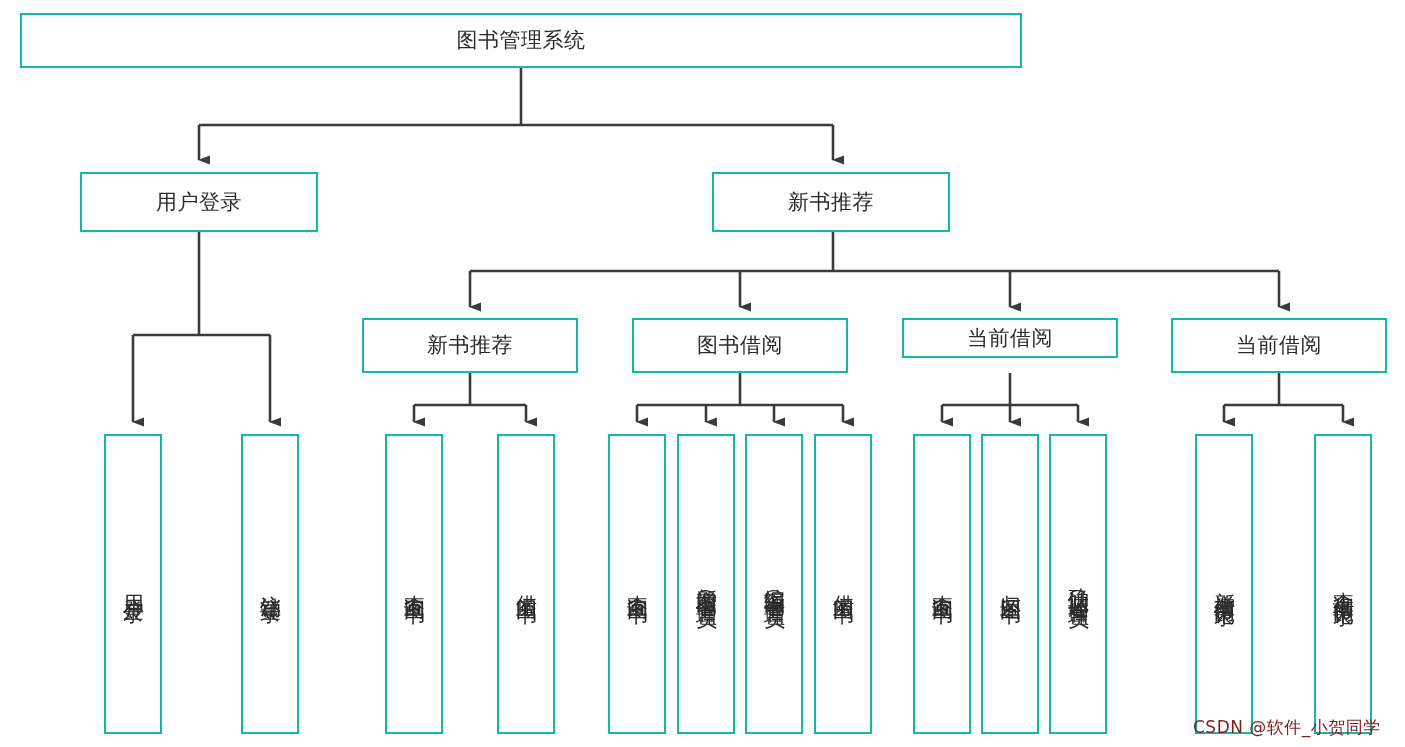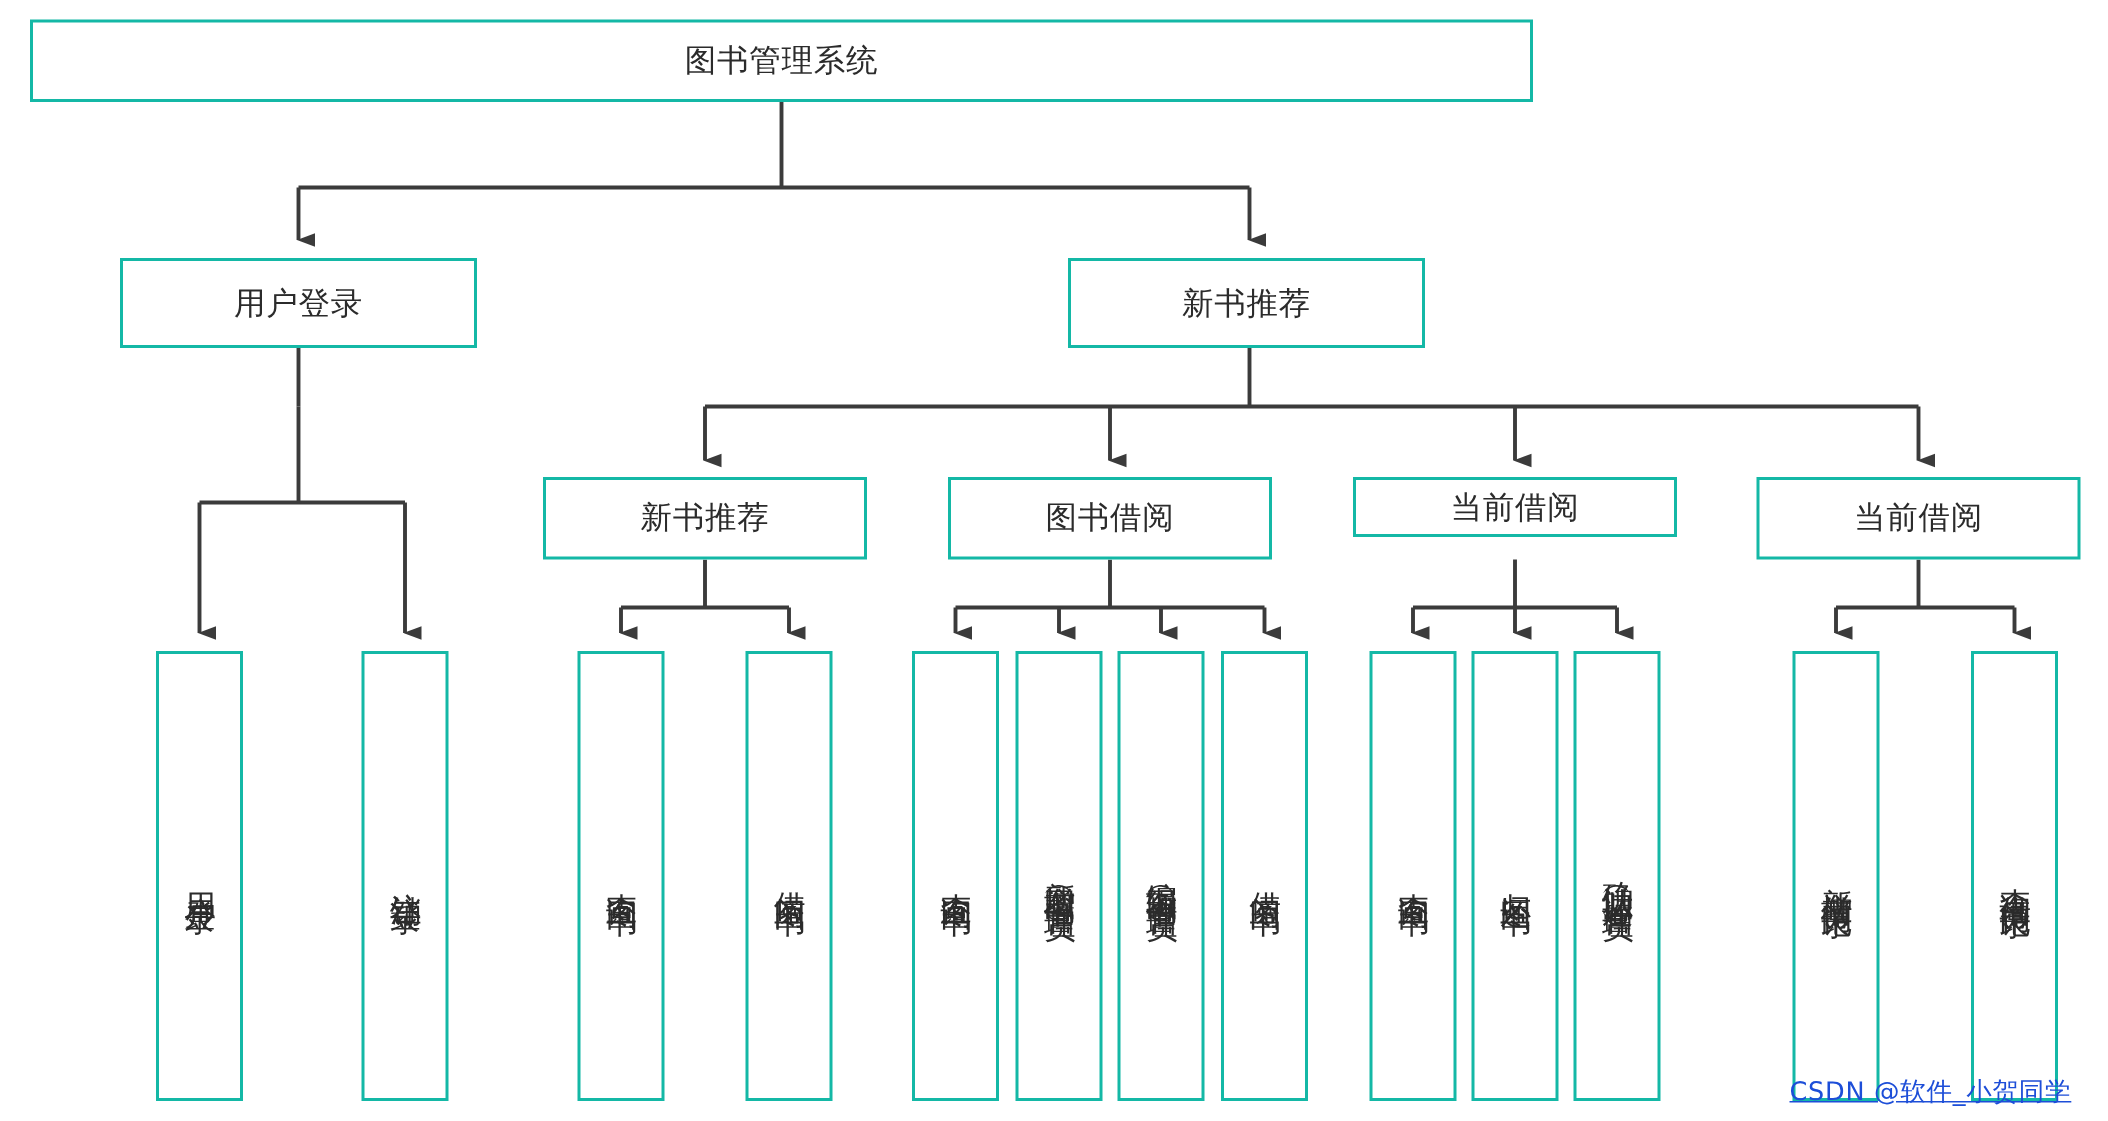--- a/index.html
+++ b/index.html
@@ -54,25 +54,24 @@
     writing-mode: vertical-rl;
     text-orientation: upright;
     font-size: 21px;
     letter-spacing: 3px;
     line-height: 1.0;
     max-height: 100%;
   }
   .watermark {
     position: absolute;
     font-size: 17px;
-    color: #1d4ed8;
+    color: #7f1d1d;
     white-space: nowrap;
     letter-spacing: 0.5px;
     pointer-events: none;
-    text-decoration: underline;
   }
 </style>
 </head>
 <body>
 
 <div id="canvas">
 
   <svg class="edges" viewBox="0 0 1405 747">
     <defs>
       <marker id="arrow" markerWidth="10" markerHeight="12" refX="5" refY="11" orient="auto" markerUnits="userSpaceOnUse">

